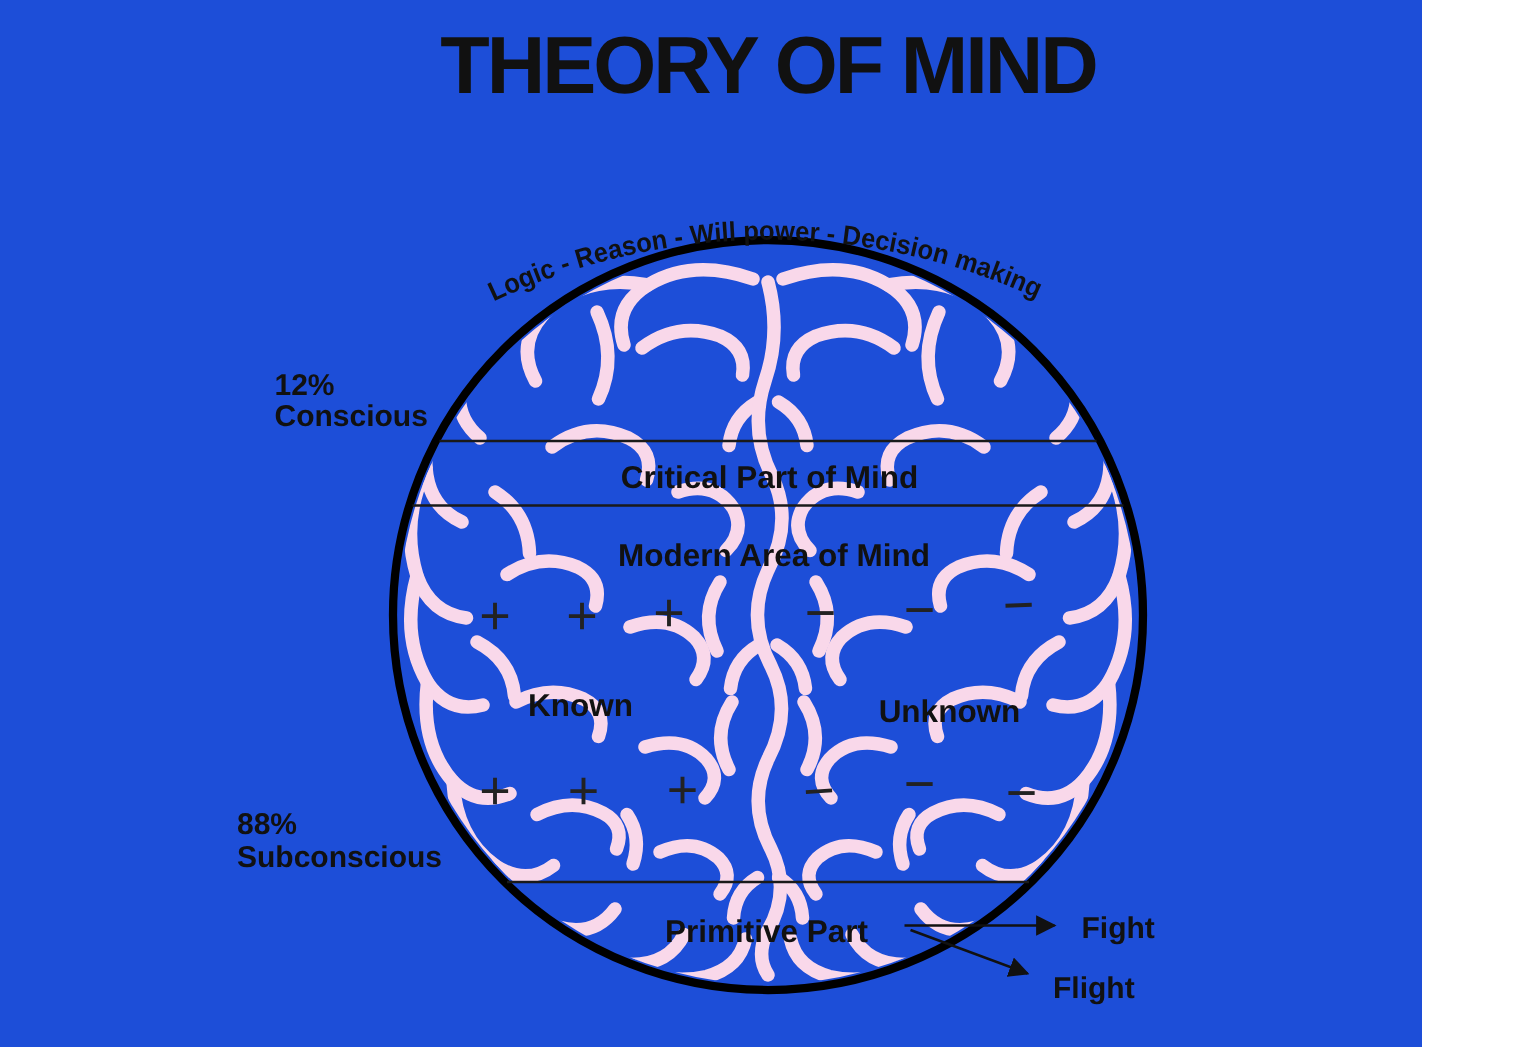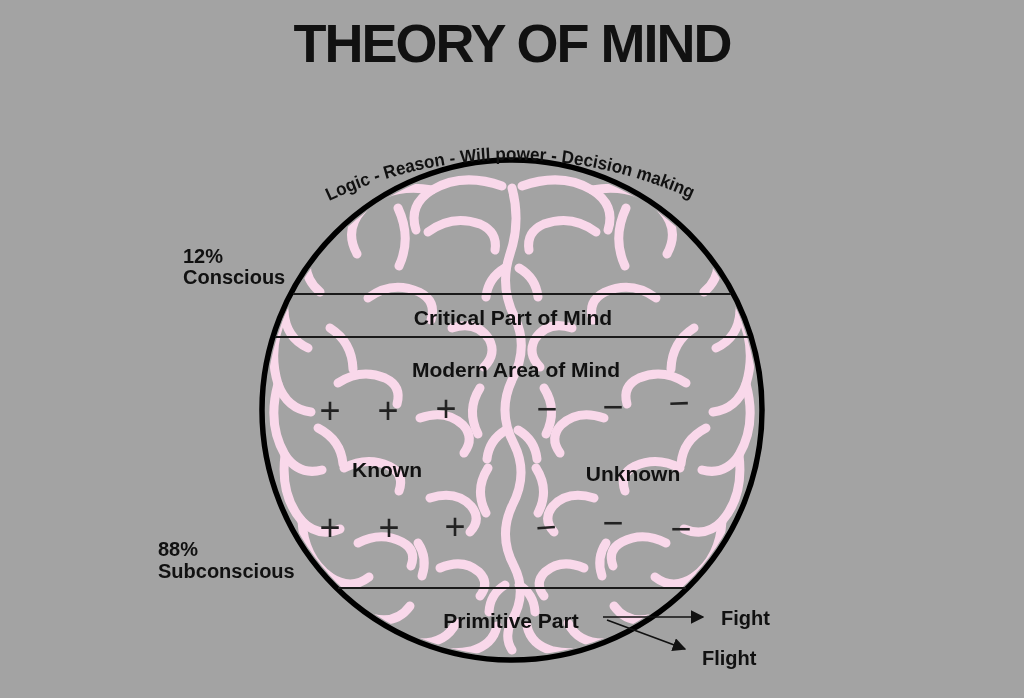--- a/index.html
+++ b/index.html
@@ -6,23 +6,23 @@
     margin: 0;
     padding: 0;
     background: #ffffff;
     width: 1024px;
     height: 698px;
     overflow: hidden;
     font-family: "Liberation Sans", sans-serif;
   }
   .stage {
     position: relative;
-    width: 1024px;
+    width: 948px;
     height: 698px;
-    background: #a3a3a3;
+    background: #1d4ed8;
   }
   svg { position: absolute; top: 0; left: 0; }
   svg text {
     font-family: "Liberation Sans", sans-serif;
     fill: #111111;
   }
   .title-text       { font-size: 54px; font-weight: bold; letter-spacing: -2px; }
   .arc-text         { font-size: 18px; font-weight: bold; }
   .section-label    { font-size: 21px; font-weight: bold; }
   .side-label       { font-size: 20px; font-weight: bold; }

